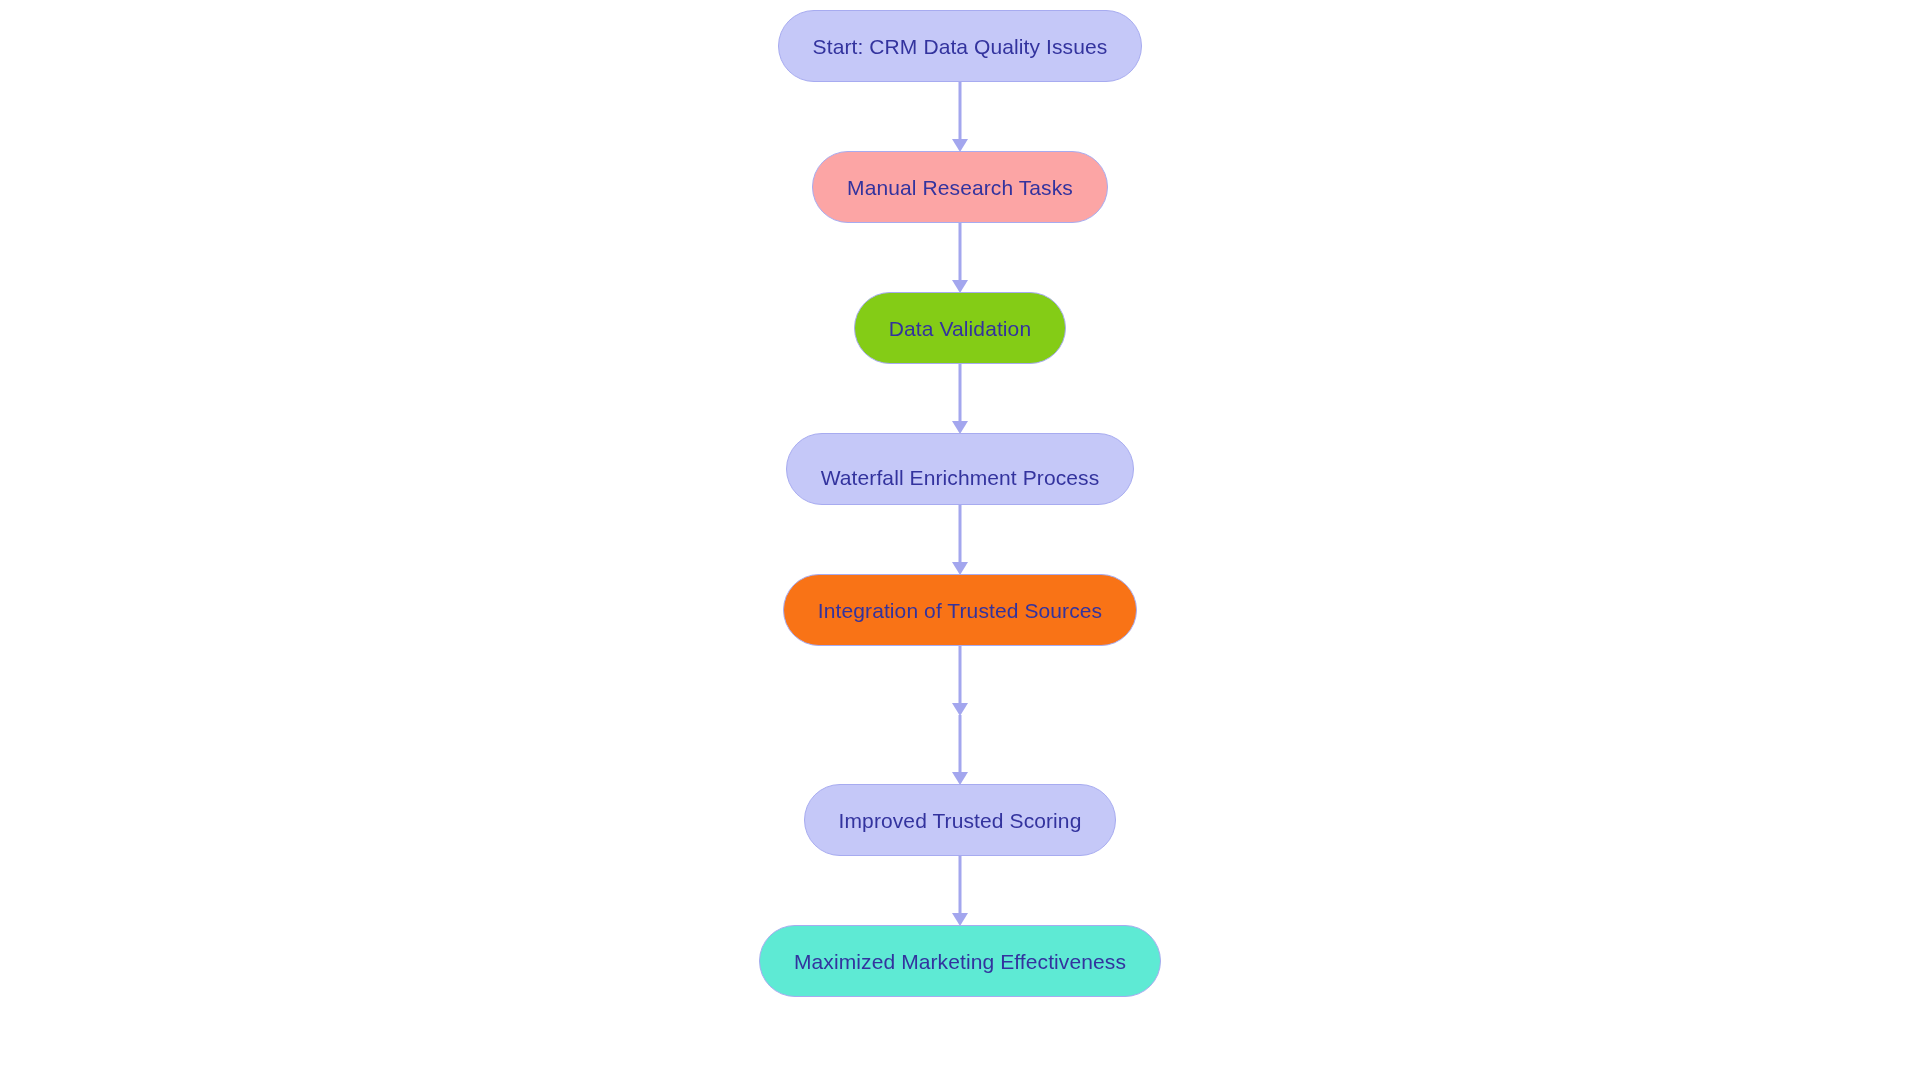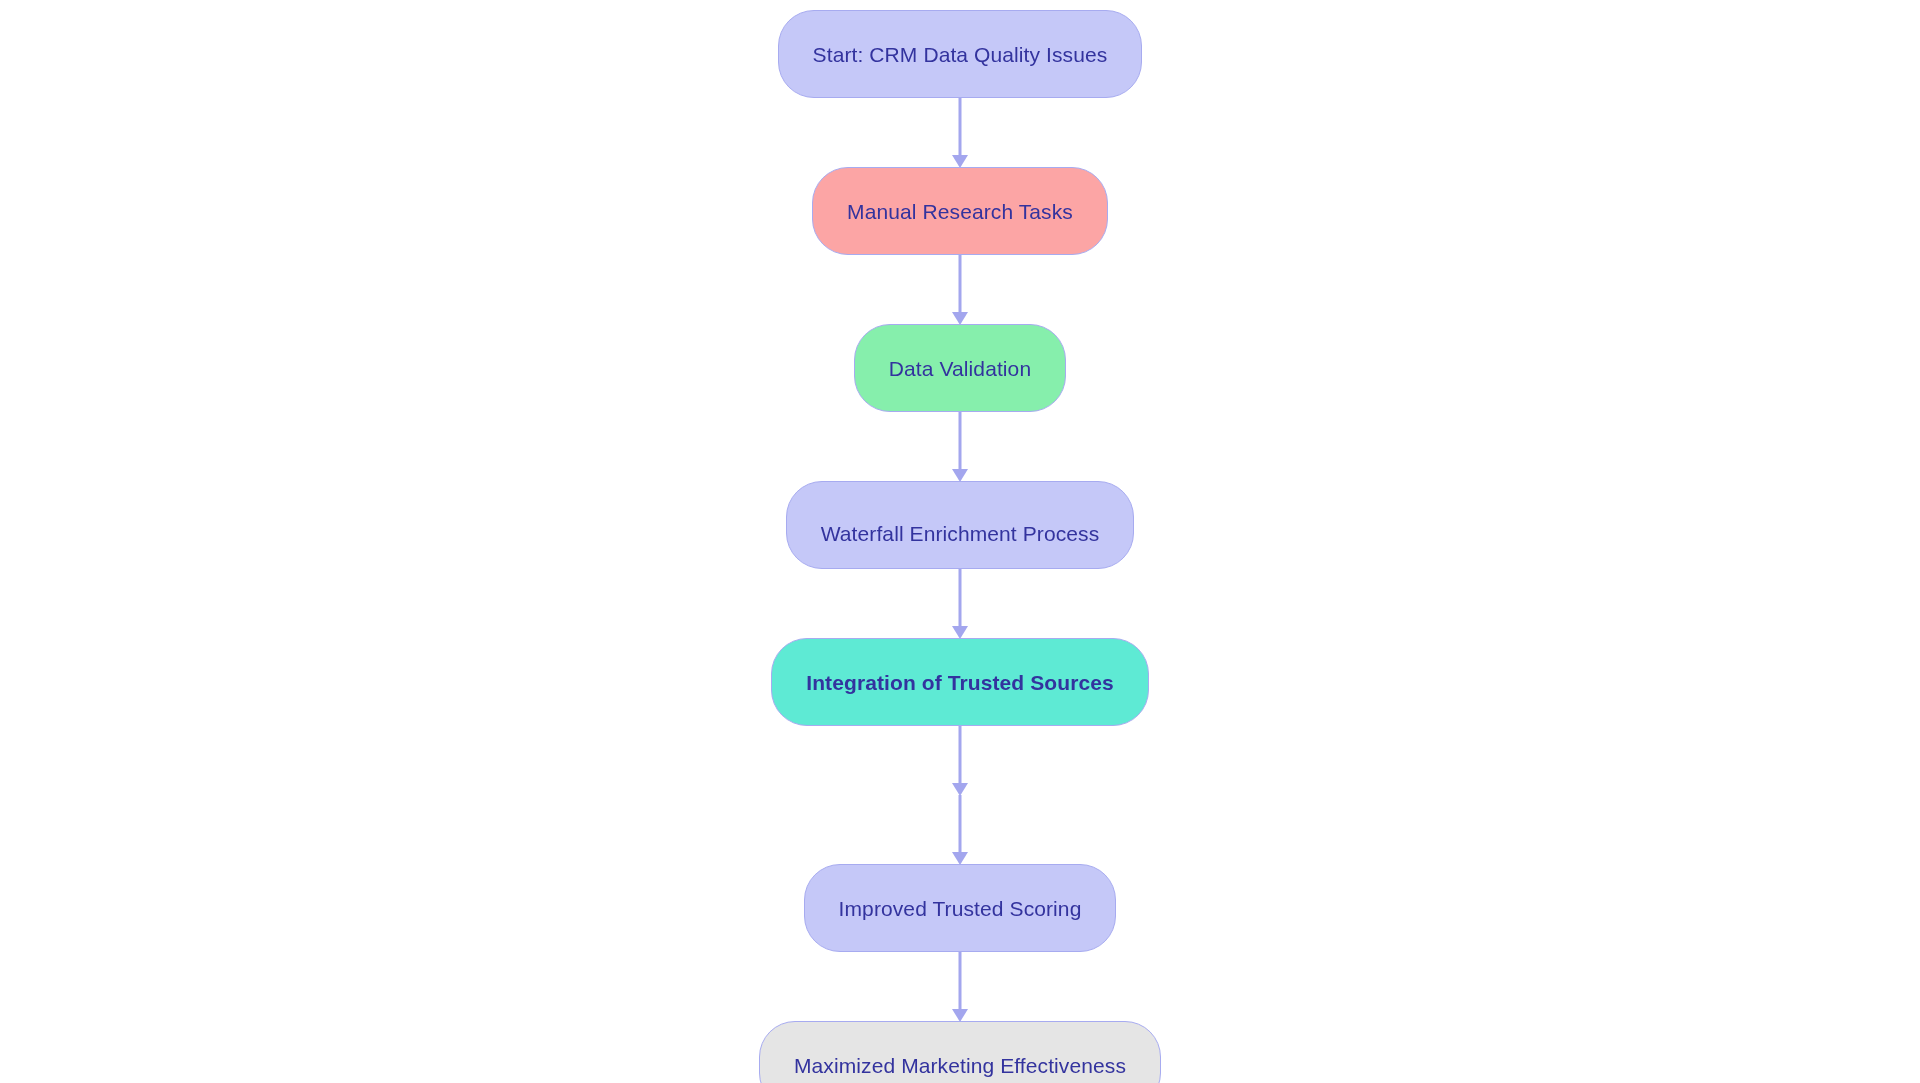--- a/index.html
+++ b/index.html
@@ -35,21 +35,21 @@
   .node-row {
     position: relative;
     display: flex;
     align-items: center;
     justify-content: center;
     width: 100%;
   }
 
   .flow-node {
     box-sizing: border-box;
-    height: 88px;
+    height: 72px;
     display: flex;
     align-items: center;
     justify-content: center;
     background: #c5c8f8;
     border: 1.3px solid #a7abf0;
     border-radius: 36px;
     padding: 0 34px;
     white-space: nowrap;
   }
 
@@ -123,21 +123,21 @@
     </div>
 
     <div class="edge-row">
       <div class="edge-arrow">
         <div class="edge-line" style="background: rgb(163, 166, 238);"></div>
         <div class="edge-head" style="border-top-color: rgb(163, 166, 238);"></div>
       </div>
     </div>
 
     <div class="node-row">
-      <div class="flow-node" style="background: #86efac; border-color: rgb(167, 171, 240);">
+      <div class="flow-node" style="background: #84cc16; border-color: rgb(167, 171, 240);">
         <span class="node-label" style="color: rgb(51, 51, 158);">Data Validation</span>
       </div>
     </div>
 
     <div class="edge-row">
       <div class="edge-arrow">
         <div class="edge-line" style="background: rgb(163, 166, 238);"></div>
         <div class="edge-head" style="border-top-color: rgb(163, 166, 238);"></div>
       </div>
     </div>
@@ -149,21 +149,21 @@
     </div>
 
     <div class="edge-row">
       <div class="edge-arrow">
         <div class="edge-line" style="background: rgb(163, 166, 238);"></div>
         <div class="edge-head" style="border-top-color: rgb(163, 166, 238);"></div>
       </div>
     </div>
 
     <div class="node-row">
-      <div class="flow-node" style="background: #5eead4; border-color: rgb(167, 171, 240); font-weight: bold;">
+      <div class="flow-node" style="background: #f97316; border-color: rgb(167, 171, 240);">
         <span class="node-label" style="color: rgb(51, 51, 158);">Integration of Trusted Sources</span>
       </div>
     </div>
 
     <div class="edge-row">
       <div class="edge-arrow">
         <div class="edge-line" style="background: rgb(163, 166, 238);"></div>
         <div class="edge-head" style="border-top-color: rgb(163, 166, 238);"></div>
       </div>
     </div>
@@ -183,19 +183,19 @@
     </div>
 
     <div class="edge-row">
       <div class="edge-arrow">
         <div class="edge-line" style="background: rgb(163, 166, 238);"></div>
         <div class="edge-head" style="border-top-color: rgb(163, 166, 238);"></div>
       </div>
     </div>
 
     <div class="node-row">
-      <div class="flow-node" style="background: #e5e5e5; border-color: rgb(167, 171, 240);">
+      <div class="flow-node" style="background: #5eead4; border-color: rgb(167, 171, 240);">
         <span class="node-label" style="color: rgb(51, 51, 158);">Maximized Marketing Effectiveness</span>
       </div>
     </div>
 
   </div>
 </div>
 
 </body></html>

